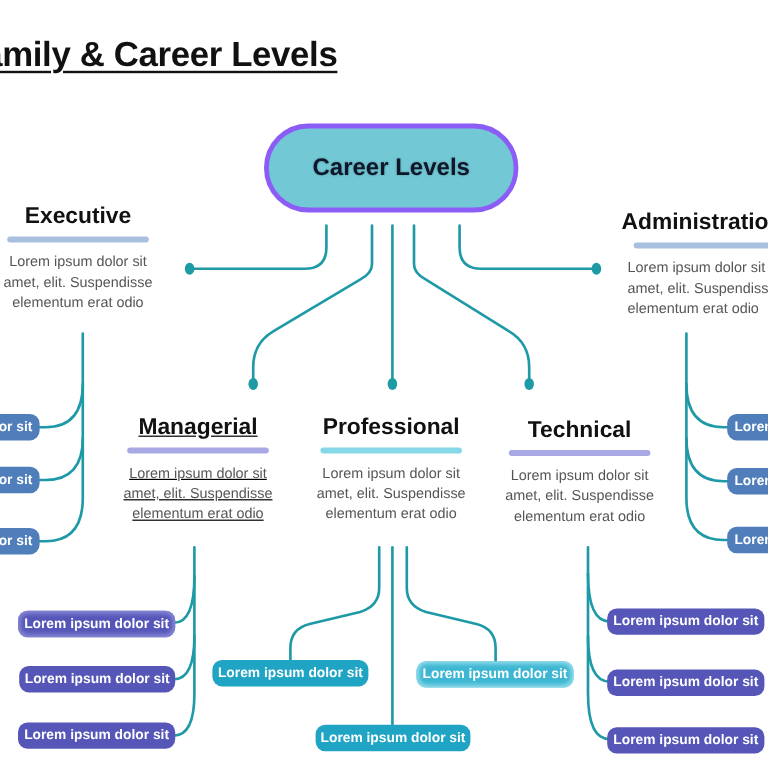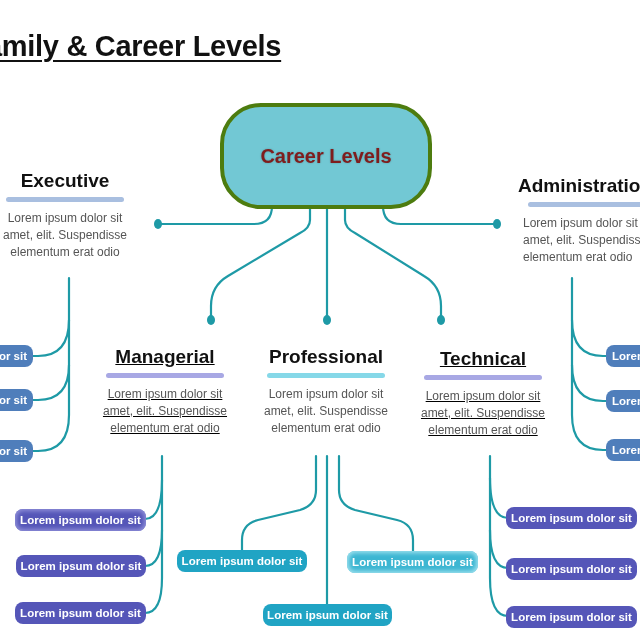--- a/index.html
+++ b/index.html
@@ -1,19 +1,19 @@
 <!DOCTYPE html>
 <html><head>
 <meta charset="utf-8">
 <style>
   html, body { margin:0; padding:0; background:#ffffff; }
   body { width:640px; height:640px; position:relative; overflow:hidden; font-family:"Liberation Sans", sans-serif; }
   .title { position:absolute; left:-14px; top:30px; font-size:29px; font-weight:bold; color:#111; text-decoration:underline; text-decoration-thickness:2px; text-underline-offset:4px; white-space:nowrap; letter-spacing:-0.3px; }
   svg.lines { position:absolute; left:0; top:0; width:640px; height:640px; }
-  .hub { position:absolute; left:220px; top:103px; width:212px; height:106px; box-sizing:border-box; border:4px solid #4d7c0f; border-radius:41px; background:#72c8d4; display:flex; align-items:center; justify-content:center; color:#7f1d1d; font-size:20px; font-weight:bold; text-shadow:0 0 2px rgba(0,0,0,0.25); }
+  .hub { position:absolute; left:220px; top:103px; width:212px; height:74px; box-sizing:border-box; border:4px solid #8b5cf6; border-radius:41px; background:#72c8d4; display:flex; align-items:center; justify-content:center; color:#0f172a; font-size:20px; font-weight:bold; text-shadow:0 0 2px rgba(0,0,0,0.25); }
   .cat { position:absolute; text-align:center; }
   .cat .head { font-size:19px; font-weight:bold; color:#111; white-space:nowrap; }
   .cat .bar { height:5px; border-radius:3px; margin:5px auto 8px; filter:blur(0.6px); }
   .cat .desc { font-size:12px; color:#555; line-height:17px; white-space:nowrap; }
   .pill { position:absolute; height:22px; border-radius:8px; color:#fff; font-size:11.5px; font-weight:bold; display:flex; align-items:center; justify-content:center; white-space:nowrap; box-sizing:border-box; }
   .pill.blue { background:#4f7ebb; }
   .pill.purple { background:#5556b8; }
   .pill.purple.glow { box-shadow:0 0 4px 2px #8f8fd8 inset; }
   .pill.teal { background:#20a4c4; }
   .pill.teal.glow { background:#3cb6d2; box-shadow:0 0 4px 2px #9fe0ee inset; }
@@ -100,21 +100,21 @@
 <div class="cat" style="left:256px; top:346px; width:140px;">
   <div class="head">Professional</div>
   <div class="bar" style="width:118px; background:#86d8e8;"></div>
   <div class="desc">
     <div>Lorem ipsum dolor sit</div>
     <div>amet, elit. Suspendisse</div>
     <div>elementum  erat odio</div>
   </div>
 </div>
 
-<div class="cat" style="left:413px; top:348px; width:140px;text-decoration:underline;">
+<div class="cat" style="left:413px; top:348px; width:140px;">
   <div class="head">Technical</div>
   <div class="bar" style="width:118px; background:#a8a8e4;"></div>
   <div class="desc">
     <div>Lorem ipsum dolor sit</div>
     <div>amet, elit. Suspendisse</div>
     <div>elementum  erat odio</div>
   </div>
 </div>
 
 <div class="pill blue" style="left:-97px; top:345px; width:130px; justify-content:flex-end; padding-right:6px;">Lorem ipsum dolor sit</div>

